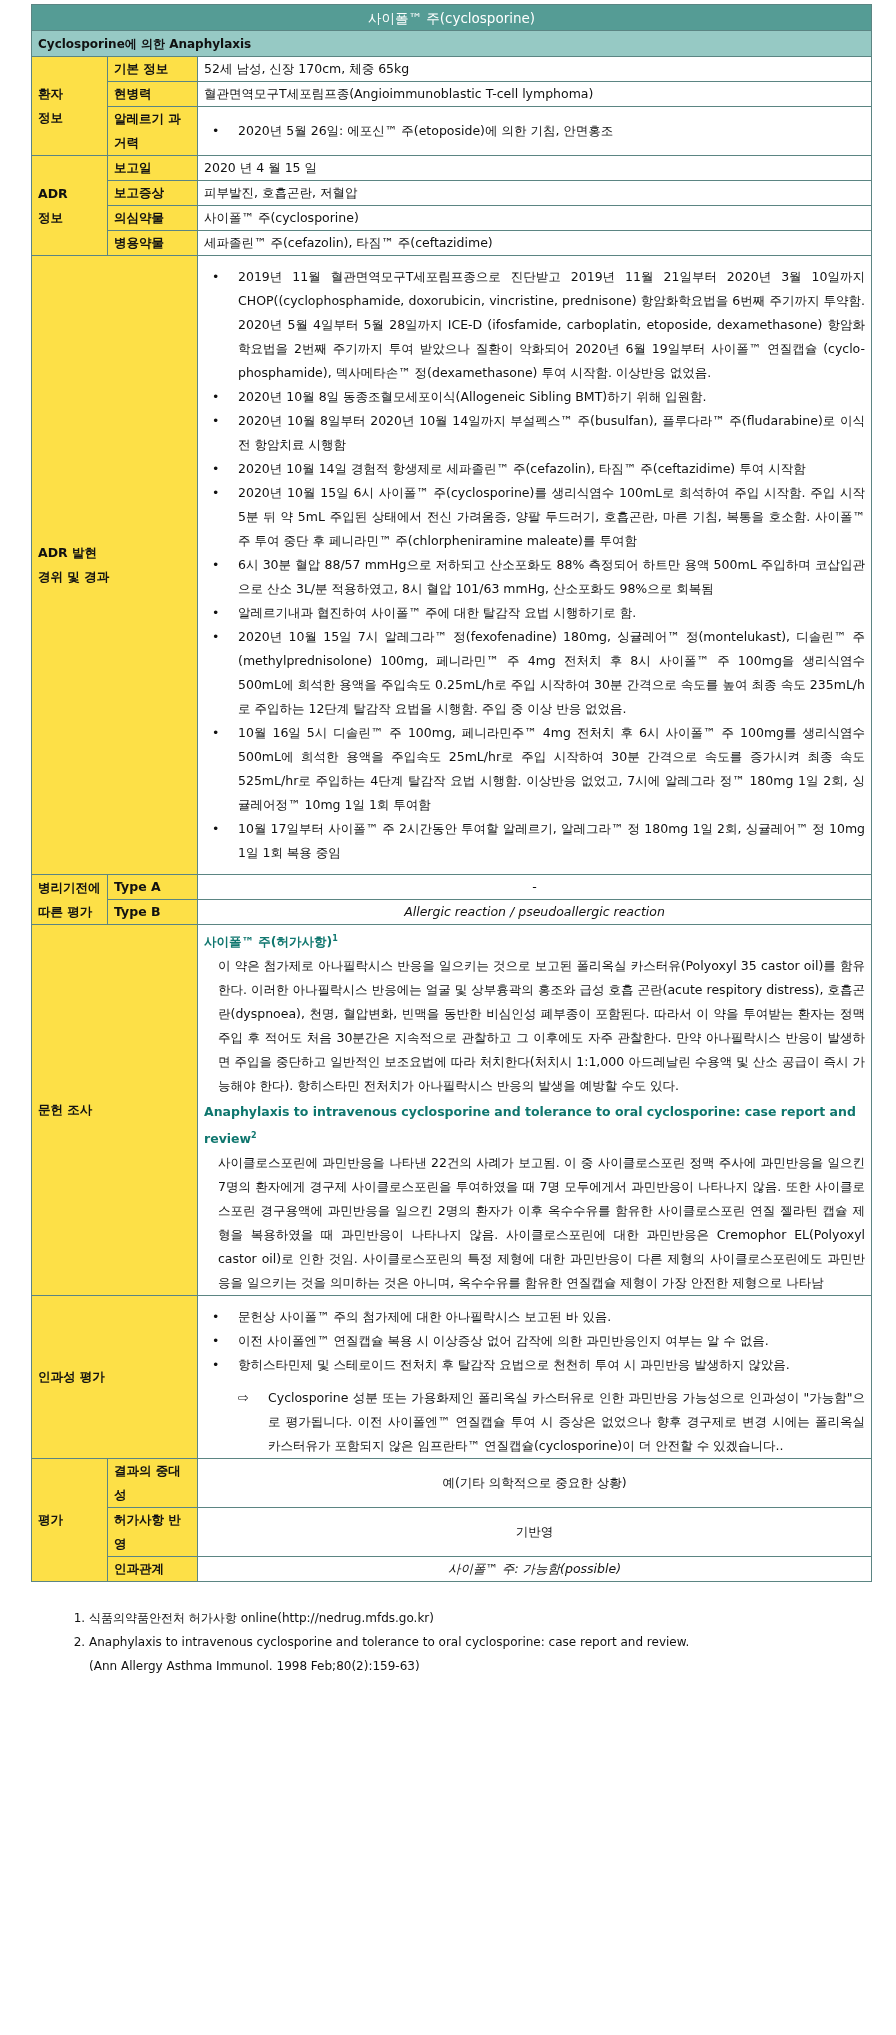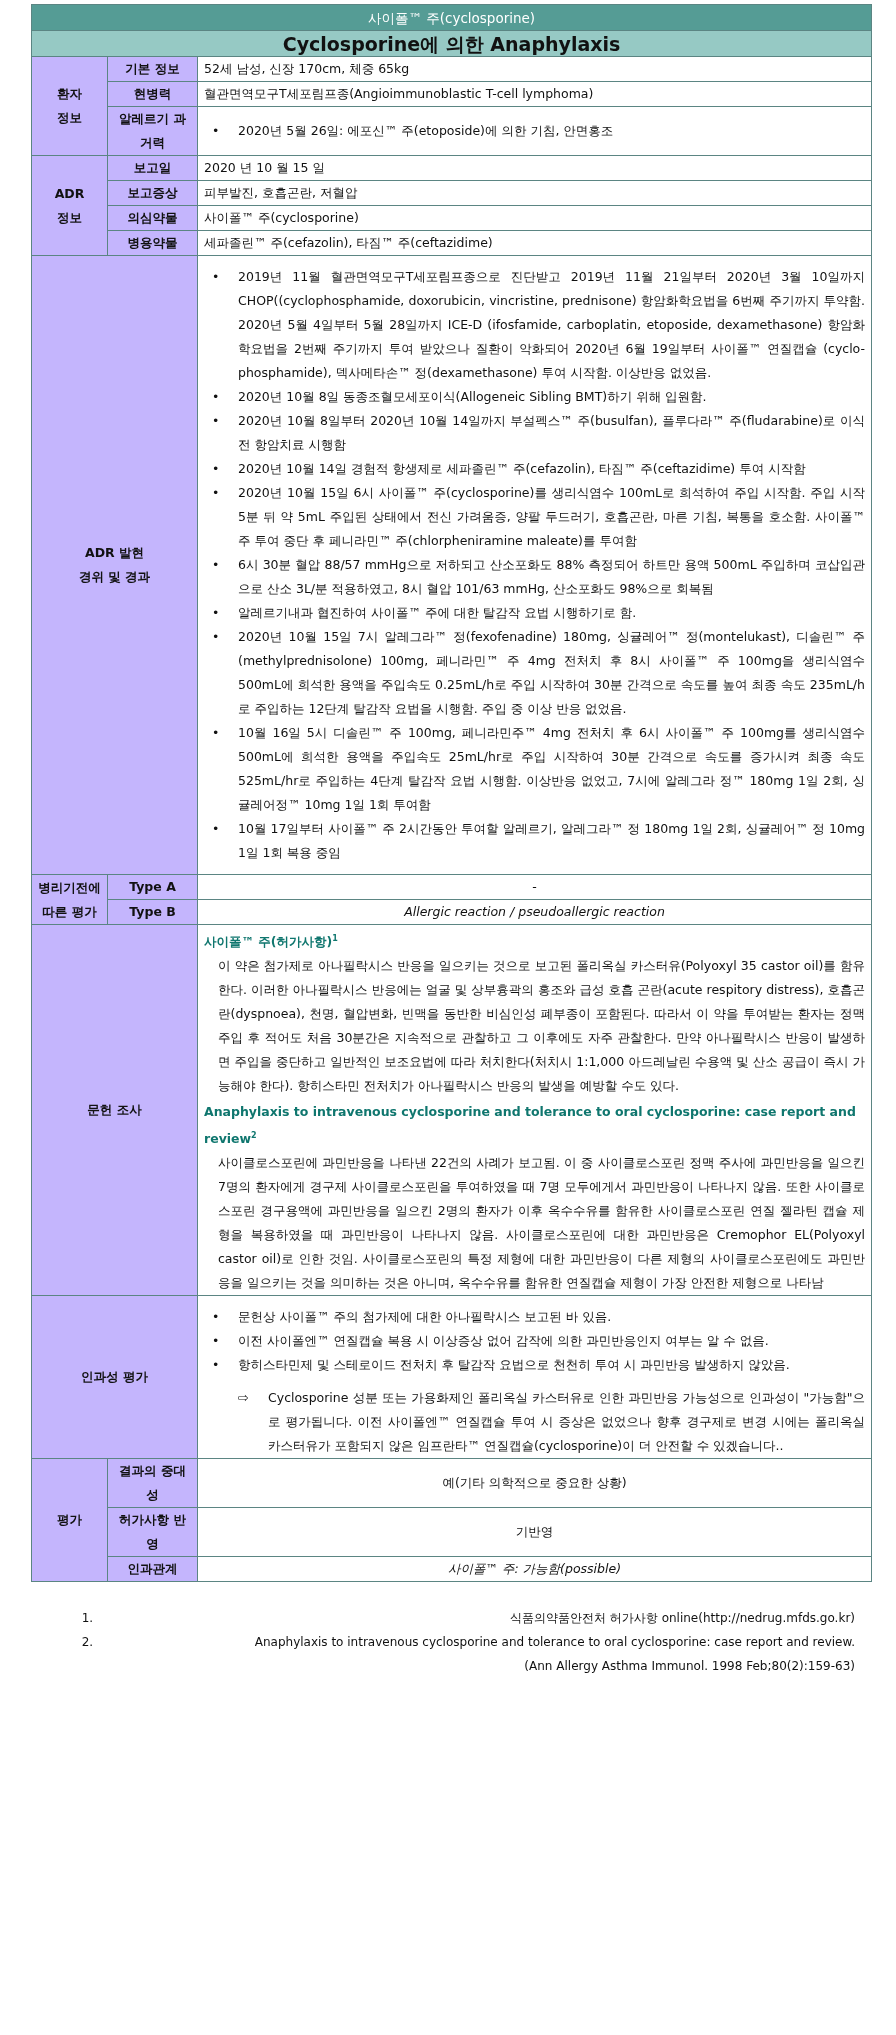--- a/index.html
+++ b/index.html
@@ -1,35 +1,35 @@
 <!DOCTYPE html>
 <html><head>
 <meta charset="utf-8">
 <style>
   html, body { margin: 0; padding: 0; background: #ffffff; }
   body { width: 896px; min-height: 2035px; font-family: "DejaVu Sans", "Liberation Sans", sans-serif; color: #111; }
   .wrap { position: absolute; left: 31px; top: 4px; width: 840px; }
   table.main { width: 840px; border-collapse: collapse; table-layout: fixed; font-size: 12.5px; border-radius: 7px; }
   table.main td { border: 1.5px solid #5b8583; padding: 0 6px; vertical-align: middle; line-height: 24px; }
   .hdr1 { background: #559c95; color: #fff; text-align: center; font-size: 13.5px; height: 25px; }
-  .hdr2 { background: #96c9c4; color: #111; text-align: center; font-size: 19px; font-weight: bold; height: 25px; }
-  .lbl { background: #c4b5fd; text-align: center; font-weight: bold; }
+  .hdr2 { background: #96c9c4; color: #111; text-align: left; font-size: 12px; font-weight: bold; height: 25px; }
+  .lbl { background: #fde047; text-align: left; font-weight: bold; }
   .val { background: #fff; }
   .center { text-align: center; }
   .ital { font-style: italic; }
   ul.bul { margin: 9px 0; padding: 0; list-style: none; }
   ul.bul li { position: relative; padding-left: 34px; text-align: justify; line-height: 24px; }
   ul.bul li::before { content: "•"; position: absolute; left: 8px; top: 0; }
   .arrow-item { position: relative; padding-left: 64px; text-align: justify; line-height: 24px; }
   .arrow-item .arr { position: absolute; left: 34px; top: 0; }
   .lit-title { color: #0f766e; font-weight: bold; line-height: 24px; margin-top: 2px; }
   .lit-body { padding-left: 14px; text-align: justify; line-height: 24px; }
   .ref { margin-top: 24px; font-size: 12px; }
   .ref-title { color: #4a9a90; font-weight: bold; text-decoration: underline; font-size: 13px; margin-bottom: 6px; }
-  .ref ol { margin: 16px; padding-left: 50px; line-height: 24px; text-align: right; }
+  .ref ol { margin: 8px; padding-left: 50px; line-height: 24px; }
   sup { font-size: 8px; }
 </style>
 </head>
 <body>
 
 <div class="wrap">
 <table class="main">
   <colgroup>
     <col style="width:76px">
         <col style="width:90px">
@@ -64,21 +64,21 @@
             </ul>
     </td>
   </tr>
 
   <tr>
     <td class="lbl" rowspan="4">
       <div>ADR</div>
             <div>정보</div>
     </td>
     <td class="lbl" colspan="2">보고일</td>
-    <td class="val">2020 년 10 월 15 일</td>
+    <td class="val">2020 년 4 월 15 일</td>
   </tr>
   <tr>
     <td class="lbl" colspan="2">보고증상</td>
     <td class="val">피부발진, 호흡곤란, 저혈압</td>
   </tr>
   <tr>
     <td class="lbl" colspan="2">의심약물</td>
     <td class="val">사이폴™ 주(cyclosporine)</td>
   </tr>
   <tr>

